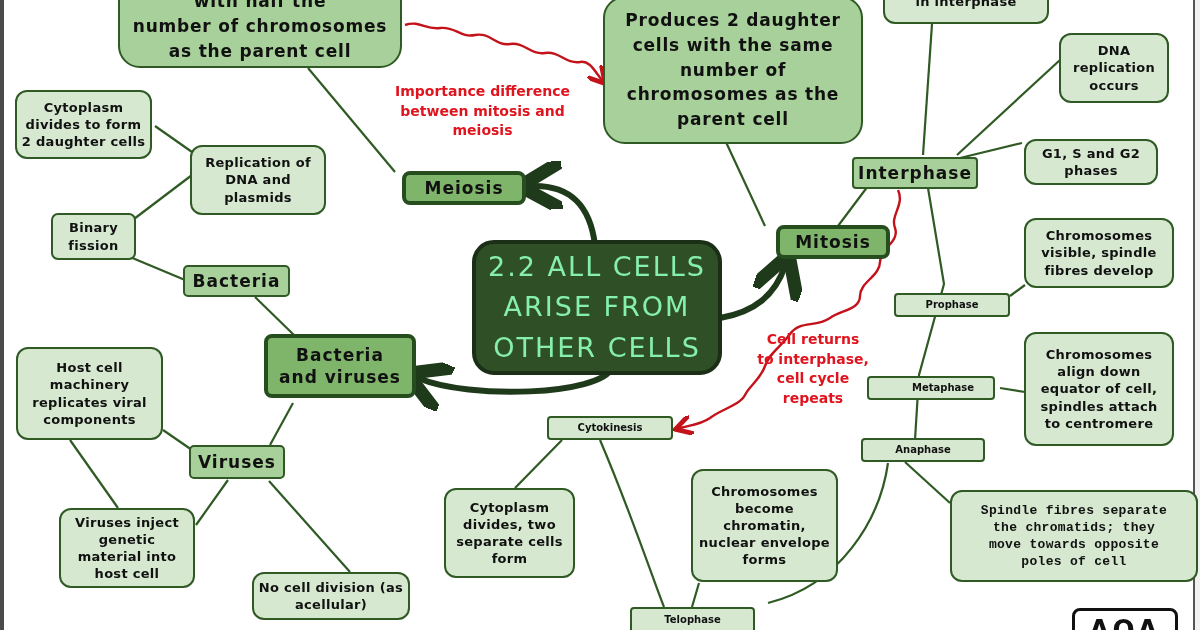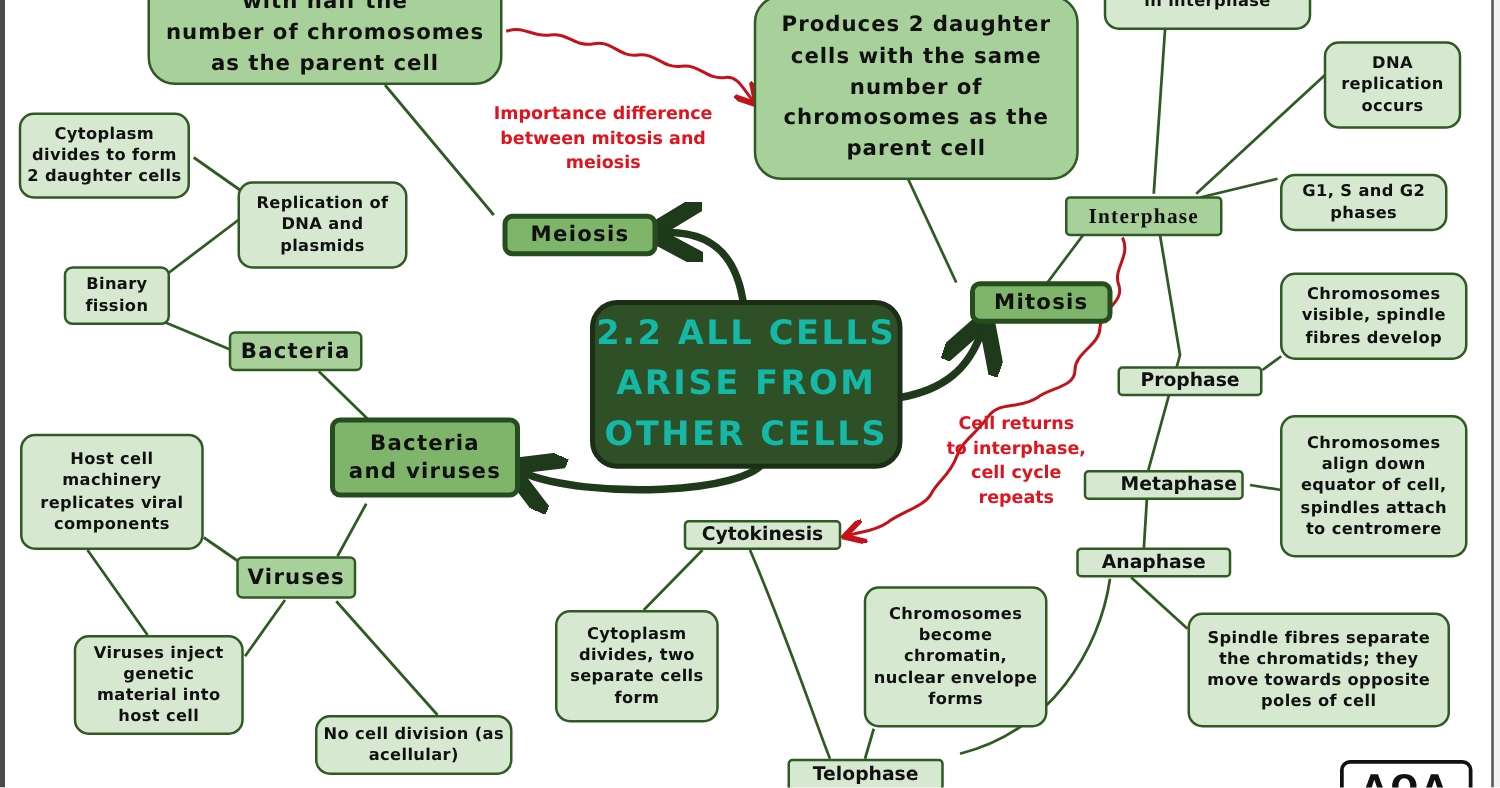--- a/index.html
+++ b/index.html
@@ -2,25 +2,25 @@
 <html><head>
 <meta charset="utf-8">
 <style>
   html, body { margin:0; padding:0; }
   body { width:1200px; height:630px; overflow:hidden; background:#ffffff; position:relative; font-family:"DejaVu Sans", sans-serif; }
   .edge-left { position:absolute; left:0; top:0; width:4px; height:630px; background:#4a4a4a; }
   .edge-right { position:absolute; right:0; top:0; width:7px; height:630px; background:#f2f2f2; border-left:2px solid #555; box-sizing:border-box; }
   svg.links { position:absolute; left:0; top:0; width:1200px; height:630px; }
   .node { position:absolute; box-sizing:border-box; display:flex; align-items:center; justify-content:center; text-align:center; color:#111; line-height:1.32; border-style:solid; white-space:pre-line; }
   .leaf { background:#d6e8d0; border:2px solid #2f5a23; border-radius:12px; font-size:13px; font-weight:bold; letter-spacing:0.3px; }
-  .phase { background:#d6e8d0; border:2px solid #2f5a23; border-radius:4px; font-size:15px; font-weight:bold; }
+  .phase { background:#d6e8d0; border:2px solid #2f5a23; border-radius:4px; font-size:10px; font-weight:bold; }
   .mid { background:#a8d09a; border:2px solid #2f5a23; border-radius:5px; font-size:17px; font-weight:bold; letter-spacing:1px; }
   .main { background:#7fb46b; border:4px solid #264d1e; border-radius:8px; font-size:17px; font-weight:bold; letter-spacing:1px; }
   .big { background:#a8d09a; border:2px solid #2f5a23; border-radius:22px; font-size:17px; font-weight:bold; letter-spacing:0.8px; line-height:1.45; }
-  .center { background:#2f4f27; border:4px solid #1a2f16; border-radius:22px; color:#14b8a6; font-size:27px; font-weight:bold; letter-spacing:2px; line-height:1.5; }
+  .center { background:#2f4f27; border:4px solid #1a2f16; border-radius:22px; color:#86efac; font-size:27px; font-weight:normal; letter-spacing:2px; line-height:1.5; }
   .note { position:absolute; color:#e0141e; font-size:14px; font-weight:bold; text-align:center; line-height:1.4; white-space:pre-line; }
   .logo { position:absolute; left:1072px; top:608px; width:106px; height:40px; border:3px solid #111; border-radius:8px; box-sizing:border-box; font-size:26px; font-weight:bold; text-align:center; line-height:38px; color:#111; letter-spacing:3px; }
 </style>
 </head>
 <body>
 
 <div class="edge-left"></div>
 <div class="edge-right"></div>
 
 <svg class="links" viewBox="0 0 1200 630">
@@ -102,42 +102,42 @@
 machinery
 replicates viral
 components</div>
 <div class="node leaf" style="left:59px;top:508px;width:136px;height:80px;">Viruses inject
 genetic
 material into
 host cell</div>
 <div class="node leaf" style="left:252px;top:572px;width:158px;height:48px;">No cell division (as
 acellular)</div>
 
-<div class="node mid" style="left:852px;top:157px;width:126px;height:32px;border-radius:4px;font-family:Liberation Serif, serif;">Interphase</div>
+<div class="node mid" style="left:852px;top:157px;width:126px;height:32px;border-radius:4px;">Interphase</div>
 <div class="node leaf" style="left:883px;top:-20px;width:166px;height:44px;">in interphase</div>
 <div class="node leaf" style="left:1059px;top:33px;width:110px;height:70px;">DNA
 replication
 occurs</div>
 <div class="node leaf" style="left:1024px;top:139px;width:134px;height:46px;text-align:center;">G1, S and G2
 phases</div>
 
 <div class="node phase" style="left:894px;top:293px;width:116px;height:24px;">Prophase</div>
 <div class="node leaf" style="left:1024px;top:218px;width:150px;height:70px;">Chromosomes
 visible, spindle
 fibres develop</div>
 
 <div class="node phase" style="left:867px;top:376px;width:128px;height:24px;padding-left:24px;">Metaphase</div>
 <div class="node leaf" style="left:1024px;top:332px;width:150px;height:114px;">Chromosomes
 align down
 equator of cell,
 spindles attach
 to centromere</div>
 
 <div class="node phase" style="left:861px;top:438px;width:124px;height:24px;">Anaphase</div>
-<div class="node leaf" style="left:950px;top:490px;width:210px;height:92px;">Spindle fibres separate
+<div class="node leaf" style="left:950px;top:490px;width:248px;height:92px;font-family:Liberation Mono, monospace;">Spindle fibres separate
 the chromatids; they
 move towards opposite
 poles of cell</div>
 
 <div class="node phase" style="left:630px;top:607px;width:125px;height:26px;">Telophase</div>
 <div class="node leaf" style="left:691px;top:469px;width:147px;height:113px;">Chromosomes
 become
 chromatin,
 nuclear envelope
 forms</div>

